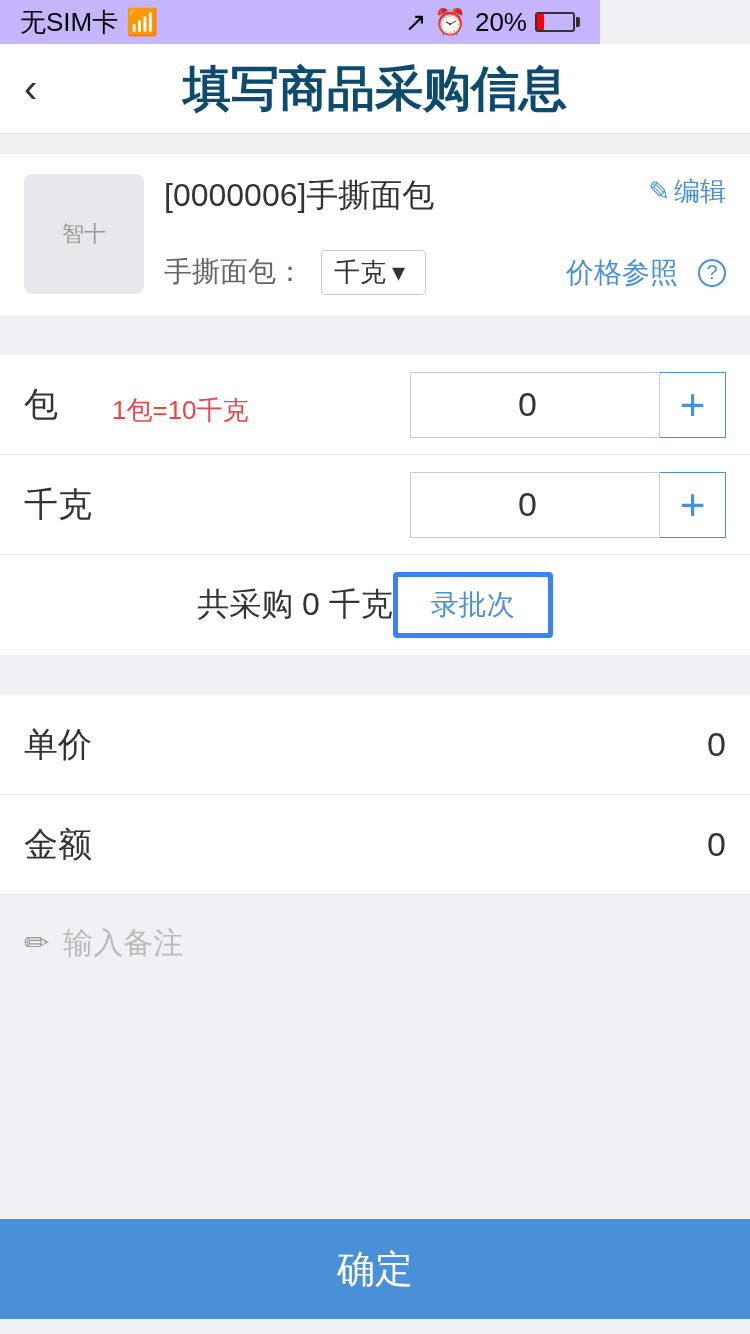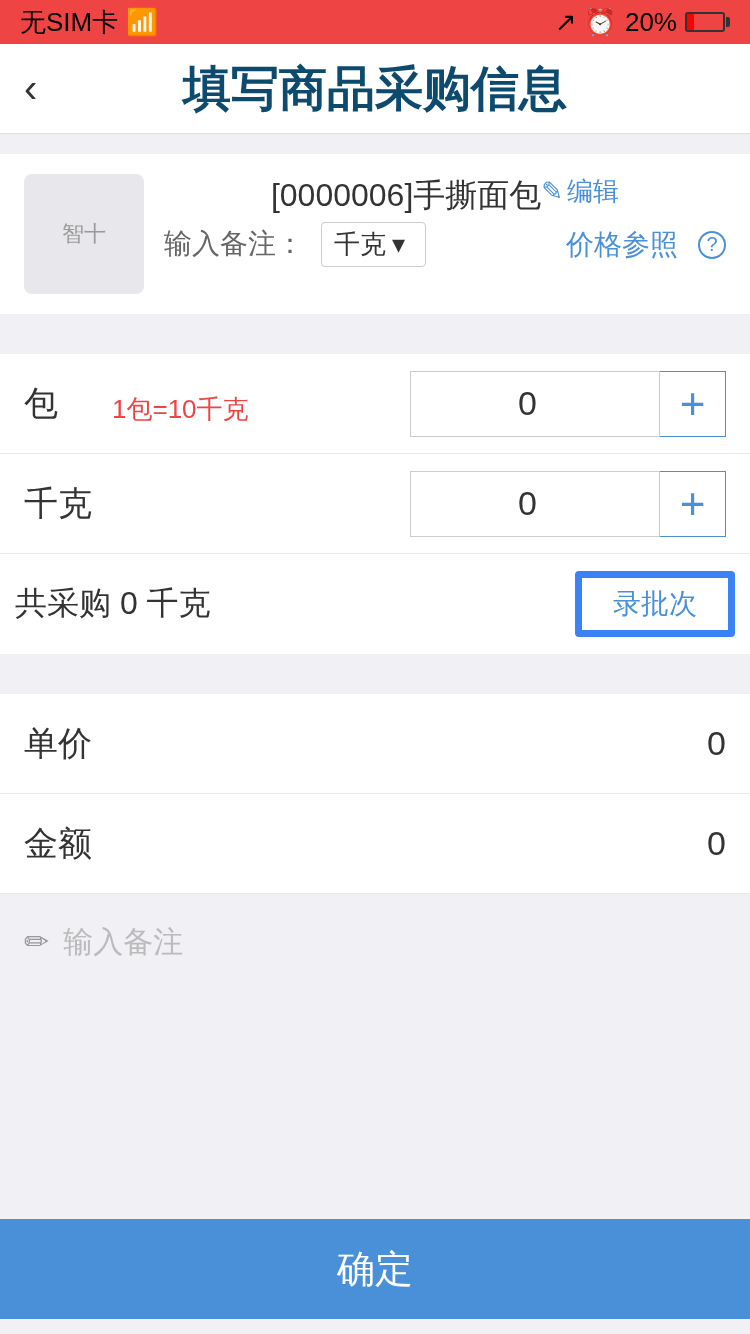--- a/index.html
+++ b/index.html
@@ -7,23 +7,23 @@
     body {
       width: 750px;
       min-height: 1334px;
       font-family: -apple-system, "PingFang SC", "Helvetica Neue", Arial, sans-serif;
       background: #f0f0f5;
       font-size: 32px;
     }
 
     
     .status-bar {
-      width: 750px;
+      width: 600px;
       height: 44px;
-      background: #ef4444;
+      background: #c4b5fd;
       display: flex;
       align-items: center;
       justify-content: space-between;
       padding: 0 20px;
       font-size: 28px;
       font-weight: 500;
     }
     .status-bar-left {
       display: flex;
       align-items: center;
@@ -118,23 +118,23 @@
     .product-image-placeholder {
       color: #999;
       font-size: 22px;
       text-align: left;
     }
     .product-info {
       flex: 1;
     }
     .product-header {
       display: flex;
-      justify-content: center;
+      justify-content: space-between;
       align-items: flex-start;
-      margin-bottom: 4px;
+      margin-bottom: 32px;
     }
     .product-name {
       font-size: 32px;
       color: #333;
       font-weight: 500;
     }
     .edit-link {
       font-size: 26px;
       color: #4a90d9;
       display: flex;
@@ -232,34 +232,34 @@
       display: flex;
       align-items: center;
       justify-content: center;
       cursor: pointer;
     }
 
     
     .summary-row {
       display: flex;
       align-items: center;
-      justify-content: space-between;
+      justify-content: center;
       padding: 0 15px;
       height: 100px;
       background: #fff;
       border-bottom: none;
     }
     .summary-text {
       font-size: 32px;
       color: #333;
     }
     .batch-btn {
       width: 160px;
       height: 66px;
-      border: 7px solid #3b82f6;
+      border: 5px solid #3b82f6;
       background: #fff;
       color: #4a90d9;
       font-size: 28px;
       display: flex;
       align-items: center;
       justify-content: center;
       border-radius: 4px;
       cursor: pointer;
     }
 
@@ -360,21 +360,21 @@
   <div class="product-info">
     <div class="product-header">
       <span class="product-name">[0000006]手撕面包</span>
       <span class="edit-link">
         <span>✎</span>
         <span>编辑</span>
       </span>
     </div>
     <div class="product-unit-row">
       <div>
-        <span class="unit-label">输入备注：</span>
+        <span class="unit-label">手撕面包：</span>
         <span class="unit-select">
           <span>千克</span>
           <span>▾</span>
         </span>
       </div>
       <span class="price-ref">
         <span>价格参照</span>
         <span class="price-ref-help">?</span>
       </span>
     </div>

